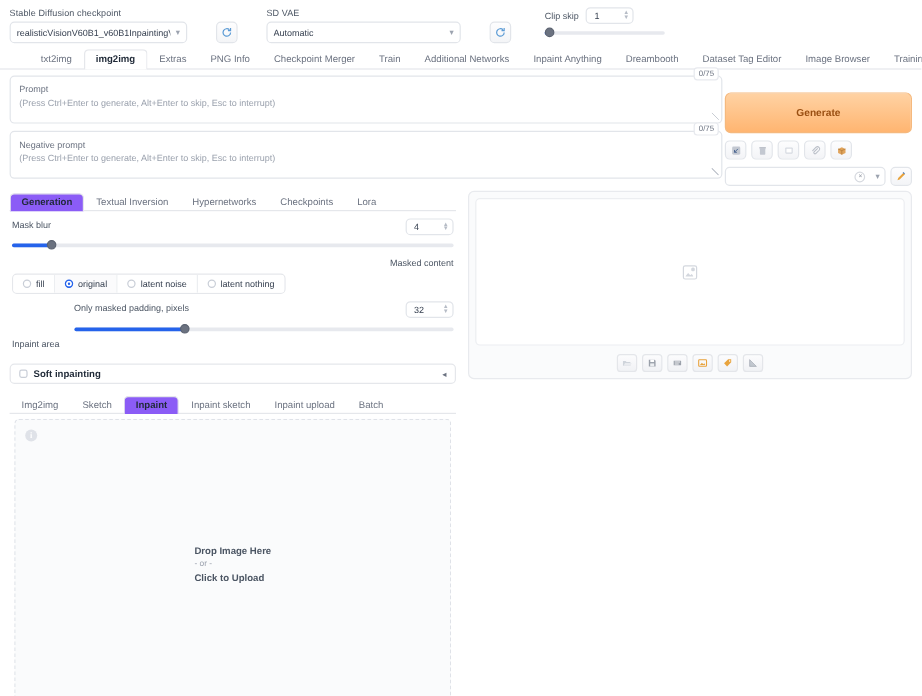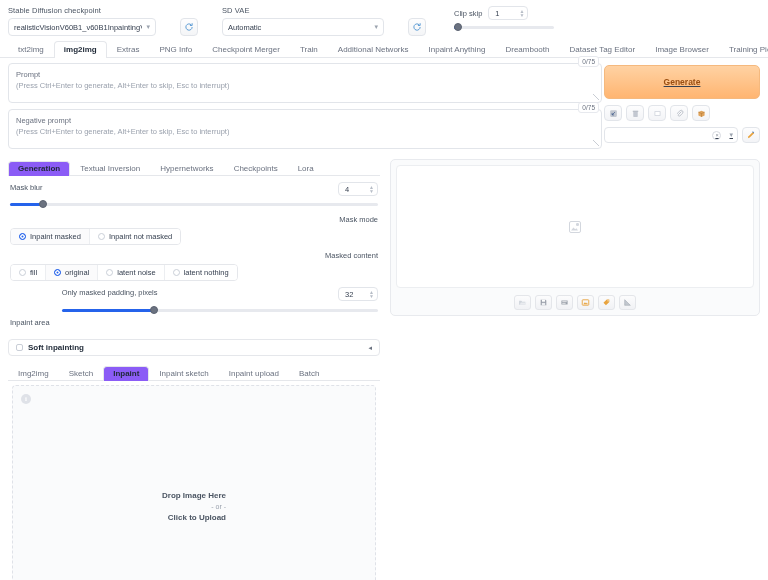--- a/index.html
+++ b/index.html
@@ -61,54 +61,54 @@
   .slider .fill { position:absolute; left:0; height:3px; border-radius:2px; background:#2563eb; }
   .slider .knob {
     position:absolute; width:8px; height:8px; border-radius:50%;
     background:#6b7280; border:1px solid #5b6270;
   }
 
   
   .tabs {
     display:flex; align-items:flex-start; gap:0;
     border-bottom: 1px solid #e5e7eb;
-    padding: 0 8px; height: 18px;
+    padding: 0 24px; height: 18px;
   }
   .tab {
     font-size: 8px; color:#6b7280; padding: 3px 9px 4px 9px;
     border: 1px solid transparent; border-bottom: none;
     position: relative; top: 1px; white-space: nowrap;
   }
   .tab.active {
     color:#1f2937; font-weight: bold; background:#fff;
     border-color:#e5e7eb; border-top-left-radius:4px; border-top-right-radius:4px;
   }
 
   
-  .prompt-region { display:flex; padding: 5px 8px 0 8px; gap: 2px; }
+  .prompt-region { display:flex; padding: 5px 8px 0 8px; gap: 2px; align-items: flex-end; }
   .prompt-col { flex: 1; position: relative; }
   .ta-wrap { position: relative; margin-bottom: 6px; }
   .ta {
     width:100%; height: 40px; border:1px solid #e2e5ea; border-radius:4px;
     background:#fff; padding: 6px 7px; position: relative;
   }
   .ta .ph-title { font-size: 7.5px; color:#6b7280; margin-bottom:2px; }
   .ta .ph-sub { font-size: 7.5px; color:#9aa1ad; }
   .counter {
     position:absolute; right:3px; top:-7px; z-index:3;
     background:#fff; border:1px solid #e7e9ee; border-radius:3px;
     font-size:6.5px; color:#6b7280; padding: 0px 3px; line-height:9px;
   }
   .grip {
     position:absolute; right:2px; bottom:2px; width:6px; height:6px;
     background:
       linear-gradient(45deg, transparent 45%, #c9cdd4 45%, #c9cdd4 55%, transparent 55%);
   }
 
-  .right-col { width: 156px; flex: none; padding-top: 2px; text-decoration: underline; }
+  .right-col { width: 156px; flex: none; padding-top: 2px; }
   .generate-btn {
     height: 34px; border-radius: 5px;
     background: linear-gradient(#ffd2a3, #ffb571);
     border: 1px solid #f5b97e;
     display:flex; align-items:center; justify-content:center;
     font-size: 8.5px; color:#9a4f12; font-weight:bold;
   }
   .icon-row { display:flex; gap:4px; margin-top:6px; }
   .icon-btn {
     width: 18px; height: 16px; border:1px solid #e2e5ea; border-radius:4px;
@@ -185,21 +185,21 @@
     border:1px dashed #dfe2e8; border-radius:4px;
     background:#fafbfc;
     display:flex; align-items:center; justify-content:center;
   }
   .info-icon {
     position:absolute; left:8px; top:8px;
     width:10px;height:10px;border-radius:50%;background:#dfe2e8;
     display:flex;align-items:center;justify-content:center;
     font-size:7px;color:#fff;font-weight:bold; font-family:"Liberation Serif",serif;
   }
-  .drop-text { text-align:right; }
+  .drop-text { text-align:left; }
   .drop-text .l1 { font-size:8px; color:#4b5563; font-weight:bold; margin-bottom:3px;}
   .drop-text .l2 { font-size:7px; color:#9aa1ad; margin-bottom:3px; }
   .drop-text .l3 { font-size:8px; color:#4b5563; font-weight:bold; }
 
   
   .out-panel {
     border:1px solid #e8eaee; border-radius:5px; background:#fafbfc;
     padding:5px; height: 157px; display:flex; flex-direction:column;
   }
   .gallery {
@@ -391,33 +391,20 @@
               </span>
           </div>
         </div>
         <div class="slider" style="margin-top:3px">
           <div class="track"></div>
           <div class="fill" style="width:9%"></div>
           <div class="knob" style="left:8%"></div>
         </div>
       </div>
 
-      <div class="field">
-        <div class="field-label">Mask mode</div>
-        <div class="radio-group">
-          <div class="radio-item sel">
-            <span class="dot on"></span>
-            <span>Inpaint masked</span>
-          </div>
-          <div class="radio-item">
-            <span class="dot"></span>
-            <span>Inpaint not masked</span>
-          </div>
-        </div>
-      </div>
 
       <div class="field">
         <div class="field-label">Masked content</div>
         <div class="radio-group">
           <div class="radio-item">
             <span class="dot"></span>
             <span>fill</span>
           </div>
           <div class="radio-item sel">
             <span class="dot on"></span>

